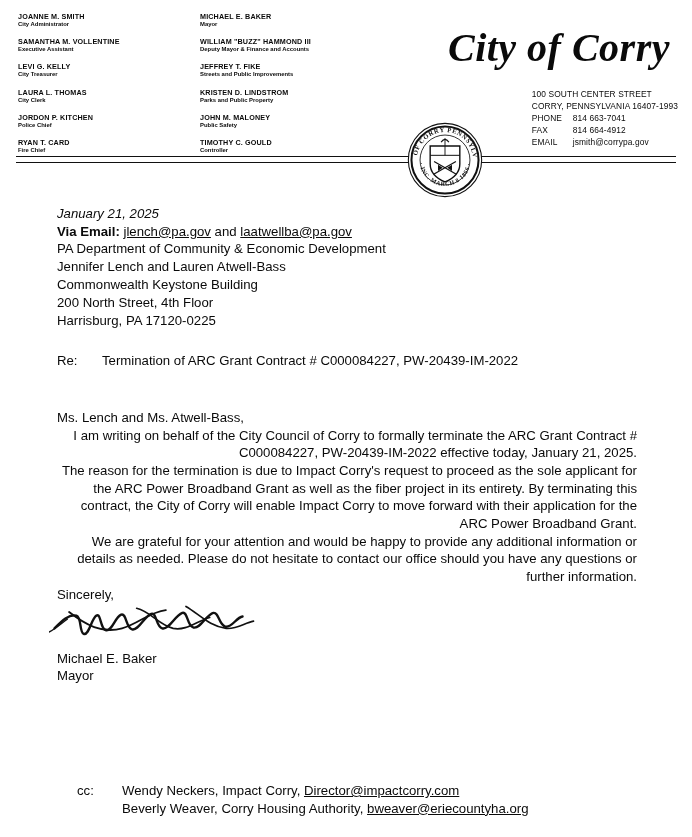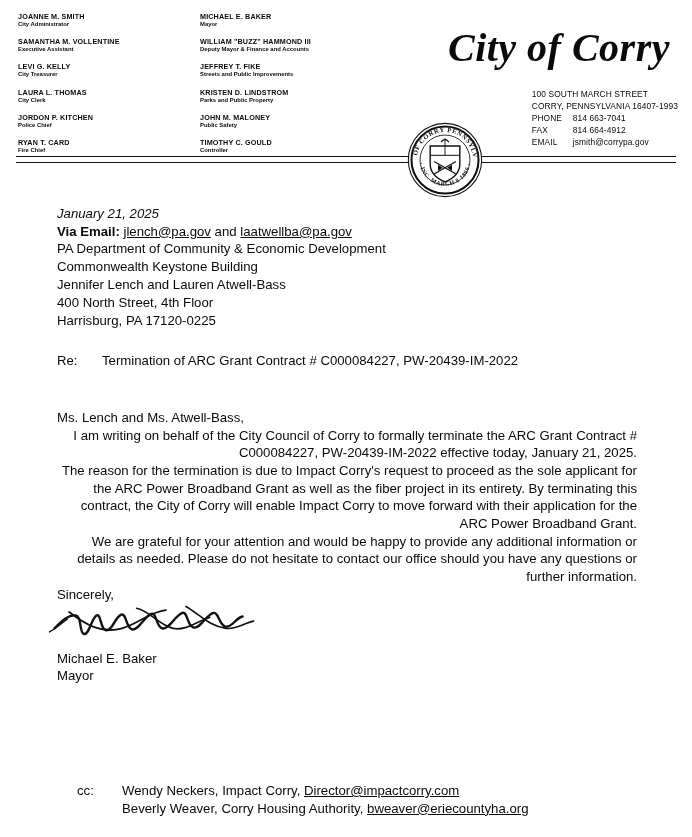--- a/index.html
+++ b/index.html
@@ -215,21 +215,21 @@
       <div class="official">
         <div class="official-name">TIMOTHY C. GOULD</div>
         <div class="official-title">Controller</div>
       </div>
     </div>
   </div>
 
   <div class="brand">City of Corry</div>
 
   <div class="contact">
-    <span class="contact-row">100 SOUTH MARCH STREET</span>
+    <span class="contact-row">100 SOUTH CENTER STREET</span>
     <span class="contact-row">CORRY, PENNSYLVANIA 16407-1993</span>
     <span class="contact-row"><span class="contact-label">PHONE</span><span>814 663-7041</span></span>
     <span class="contact-row"><span class="contact-label">FAX</span><span>814 664-4912</span></span>
     <span class="contact-row"><span class="contact-label">EMAIL</span><span>jsmith@corrypa.gov</span></span>
   </div>
 
   <div class="rules">
     <div class="rule top"></div>
     <div class="rule bottom"></div>
   </div>
@@ -264,23 +264,23 @@
 
   <p class="via-email">
     <span class="lbl">Via Email:</span>
     <span class="addr">jlench@pa.gov</span>
     <span>and</span>
     <span class="addr">laatwellba@pa.gov</span>
   </p>
 
   <div class="address-block">
     <p>PA Department of Community &amp; Economic Development</p>
+    <p>Jennifer Lench and Lauren Atwell-Bass</p>
     <p>Commonwealth Keystone Building</p>
-    <p>Jennifer Lench and Lauren Atwell-Bass</p>
-    <p>400 North Street, 4th Floor</p>
+    <p>200 North Street, 4th Floor</p>
     <p>Harrisburg, PA 17120-0225</p>
   </div>
 
   <div class="re-line">
     <span class="re-lbl">Re:</span>
     <span>Termination of ARC Grant Contract # C000084227, PW-20439-IM-2022</span>
   </div>
 
   <p class="salutation">Ms. Lench and Ms. Atwell-Bass,</p>
 

